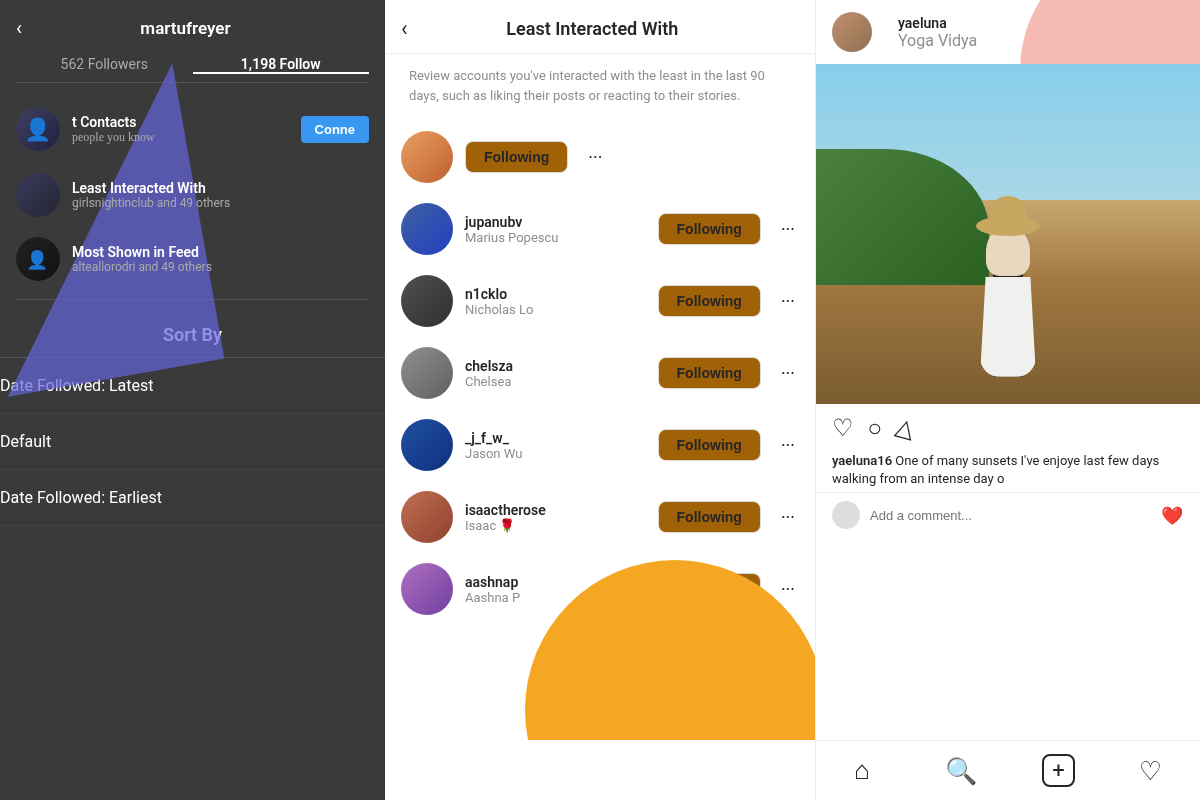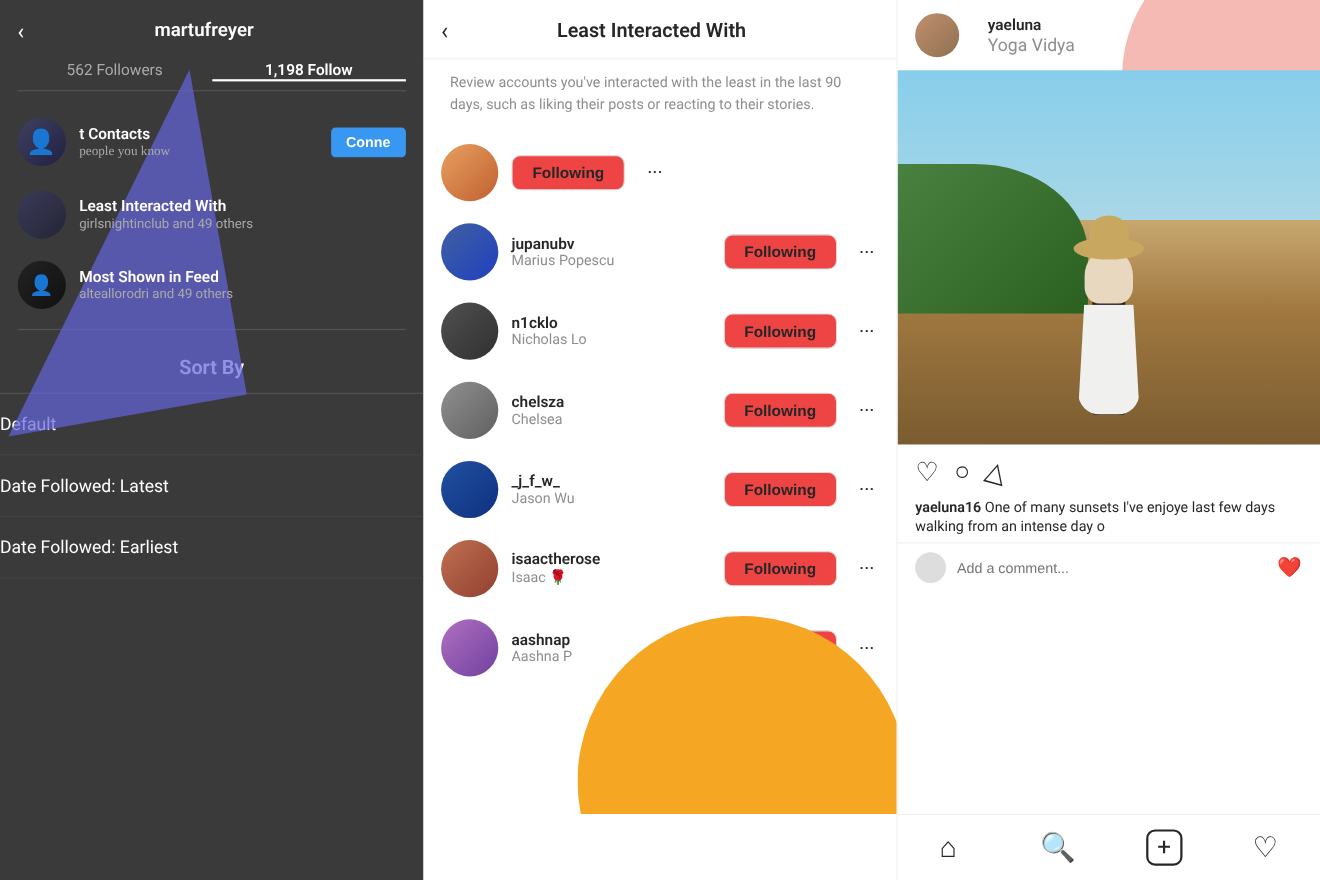--- a/index.html
+++ b/index.html
@@ -277,21 +277,21 @@
       color: #262626;
     }
 
     .user-name {
       font-size: 13px;
       color: #8e8e8e;
     }
 
     .following-btn {
       border: 1px solid #dbdbdb;
-      background: #ef4444;
+      background: #a16207;
       color: #262626;
       border-radius: 8px;
       padding: 7px 18px;
       font-size: 14px;
       font-weight: 600;
       cursor: pointer;
       white-space: nowrap;
     }
 
     .more-icon {
@@ -528,22 +528,22 @@
     <div class="cat-info">
       <div class="cat-title">Most Shown in Feed</div>
       <div class="cat-subtitle">alteallorodri and 49 others</div>
     </div>
   </div>
 
   <div class="divider"></div>
 
   <div class="sort-section">
     <div class="sort-title">Sort By</div>
+    <div class="sort-item">Date Followed: Latest</div>
     <div class="sort-item">Default</div>
-    <div class="sort-item">Date Followed: Latest</div>
     <div class="sort-item">Date Followed: Earliest</div>
   </div>
 </div>
 
 <div class="panel-middle">
   <div class="mid-header">
     <span class="mid-back-icon">‹</span>
     <span class="mid-title">Least Interacted With</span>
   </div>
 

